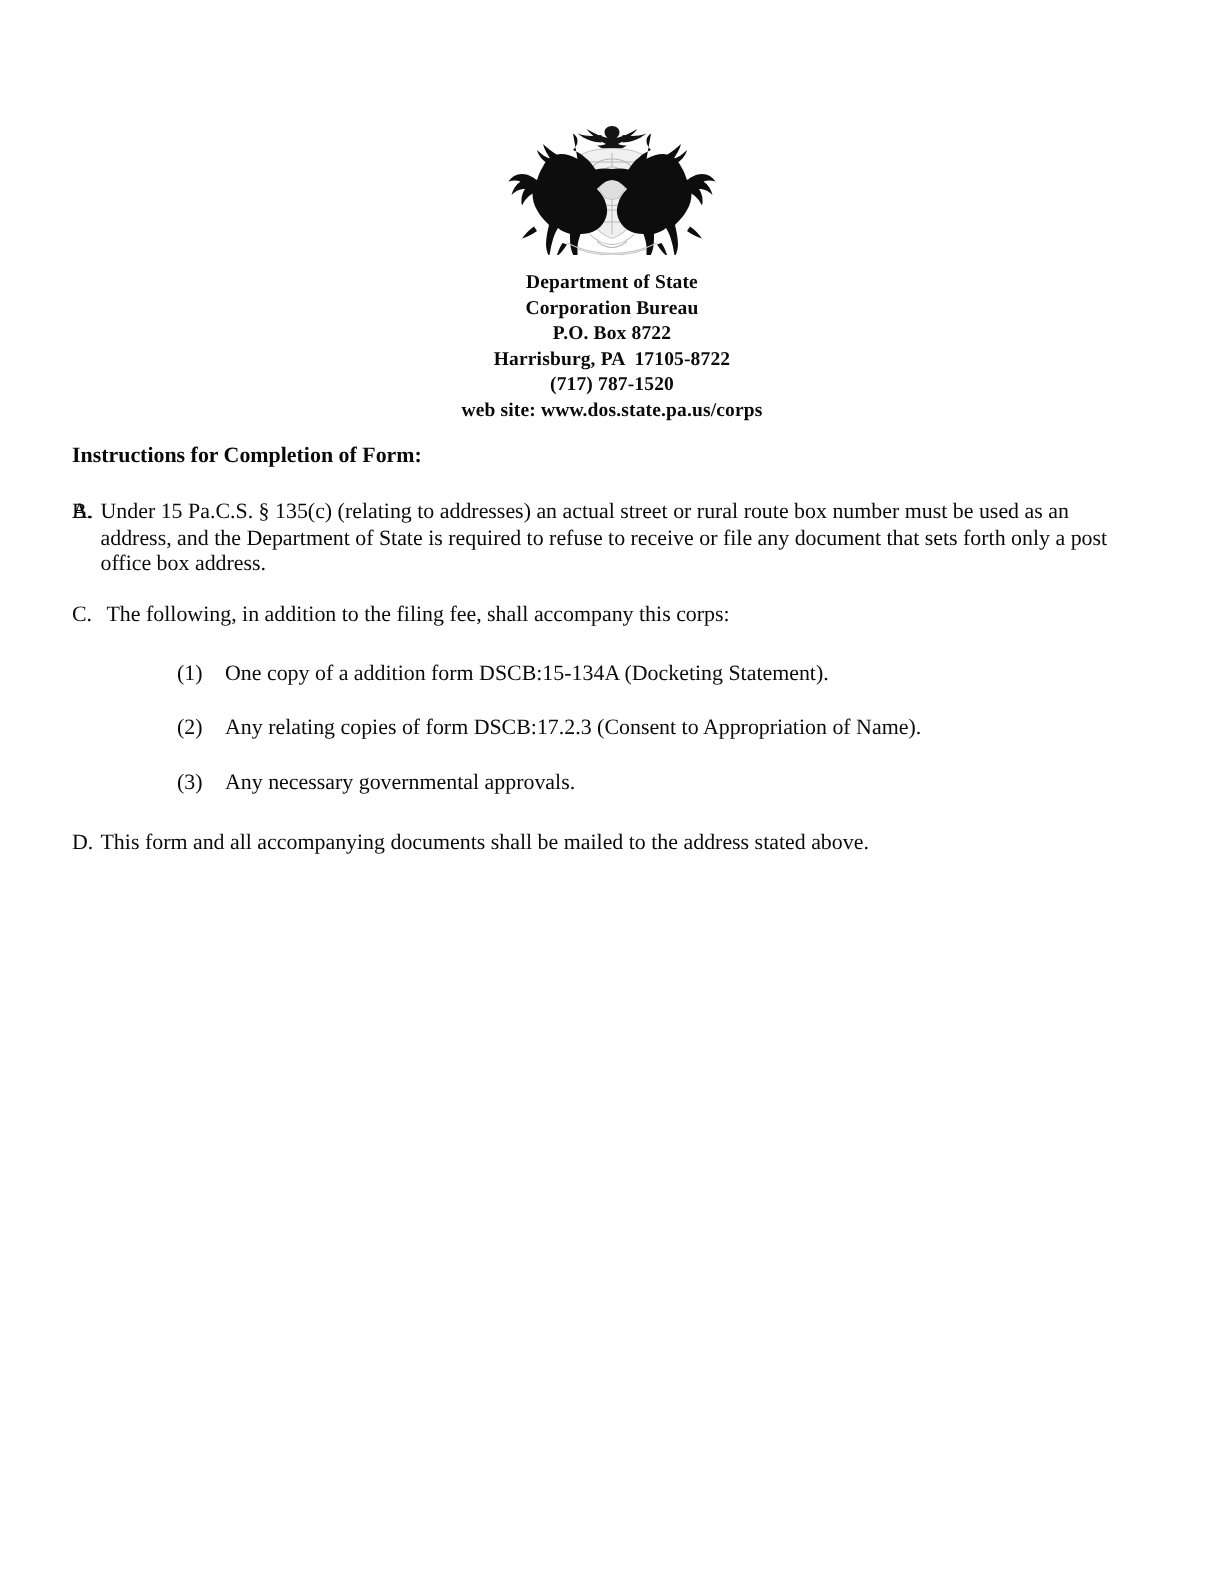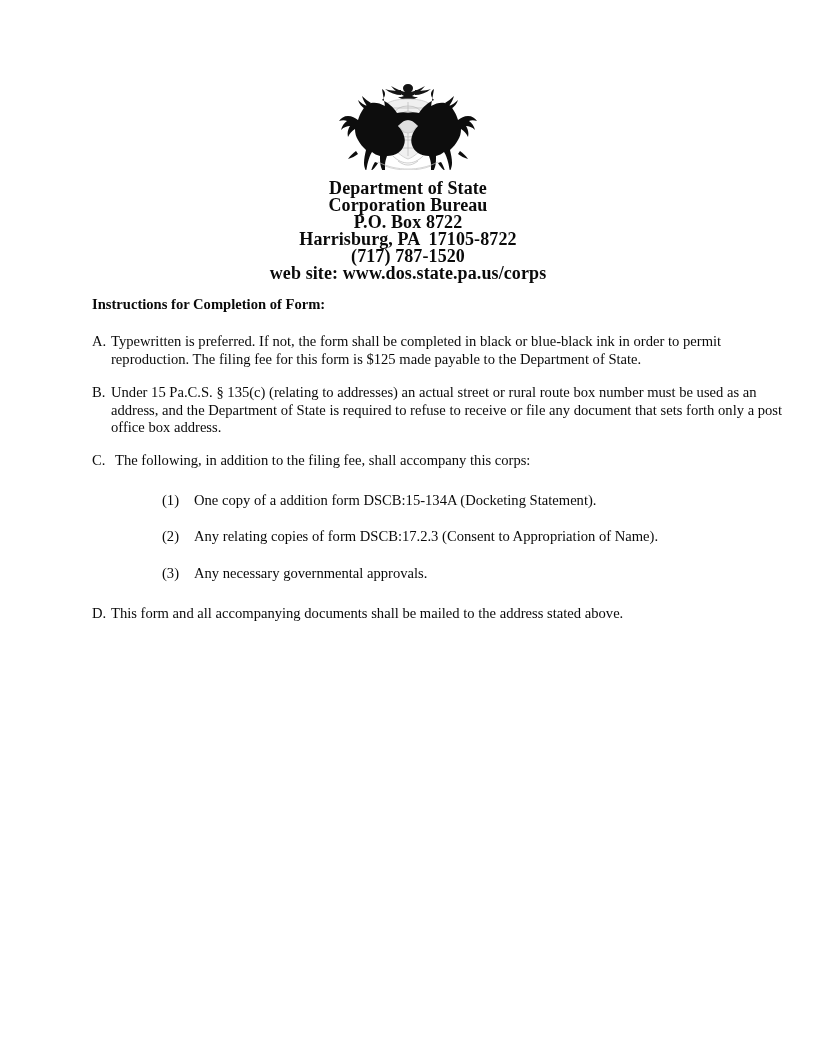--- a/index.html
+++ b/index.html
@@ -35,37 +35,36 @@
   }
 
   
   .header-block {
     position: absolute;
     left: 0;
     right: 0;
     top: 180px;
     text-align: center;
     font-weight: bold;
-    font-size: 18px;
+    font-size: 13px;
     line-height: 16.9px;
     letter-spacing: 0.1px;
   }
   .header-block div {
     white-space: pre;
   }
 
   
   .body-area {
     position: absolute;
     left: 48px;
     top: 296px;
     width: 696px;
     font-size: 14.6px;
     line-height: 17.4px;
-    margin-left: 44px;
   }
   .instructions-title {
     font-weight: bold;
     font-size: 14.6px;
     margin: 0 0 20px 0;
   }
 
   
   .item {
     position: relative;
@@ -173,21 +172,20 @@
     <div>(717) 787-1520</div>
     <div>web site: www.dos.state.pa.us/corps</div>
   </div>
 
   <div class="body-area">
 
     <p class="instructions-title">Instructions for Completion of Form:</p>
 
     <div class="item">
       <span class="marker">A.</span>
-      <span>Typewritten is preferred.  If not, the form shall be completed in black or blue-black ink in order to permit reproduction.  The filing fee for this form is $125 made payable to the Department of State.</span>
     </div>
 
     <div class="item">
       <span class="marker">B.</span>
       <span>Under 15 Pa.C.S. § 135(c) (relating to addresses) an actual street or rural route box number must be used as an address, and the Department of State is required to refuse to receive or file any document that sets forth only a post office box address.</span>
     </div>
 
     <div class="item wide-marker spacer-c">
       <span class="marker">C.</span>
       <span>The following, in addition to the filing fee, shall accompany this corps:</span>

